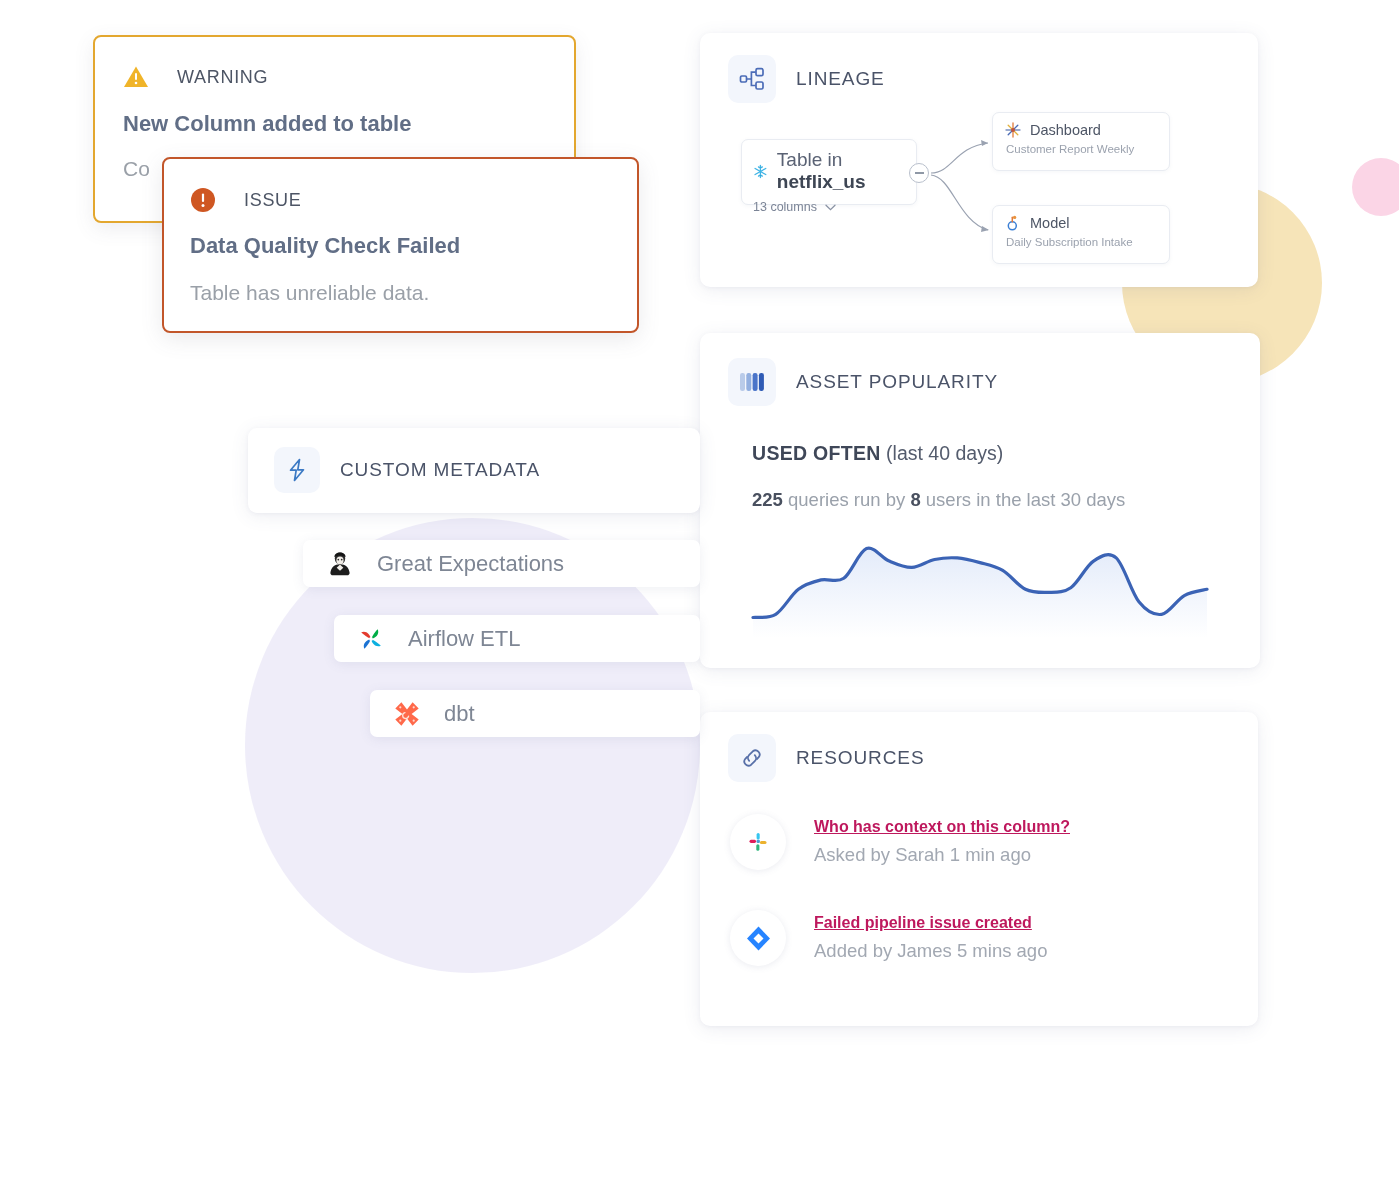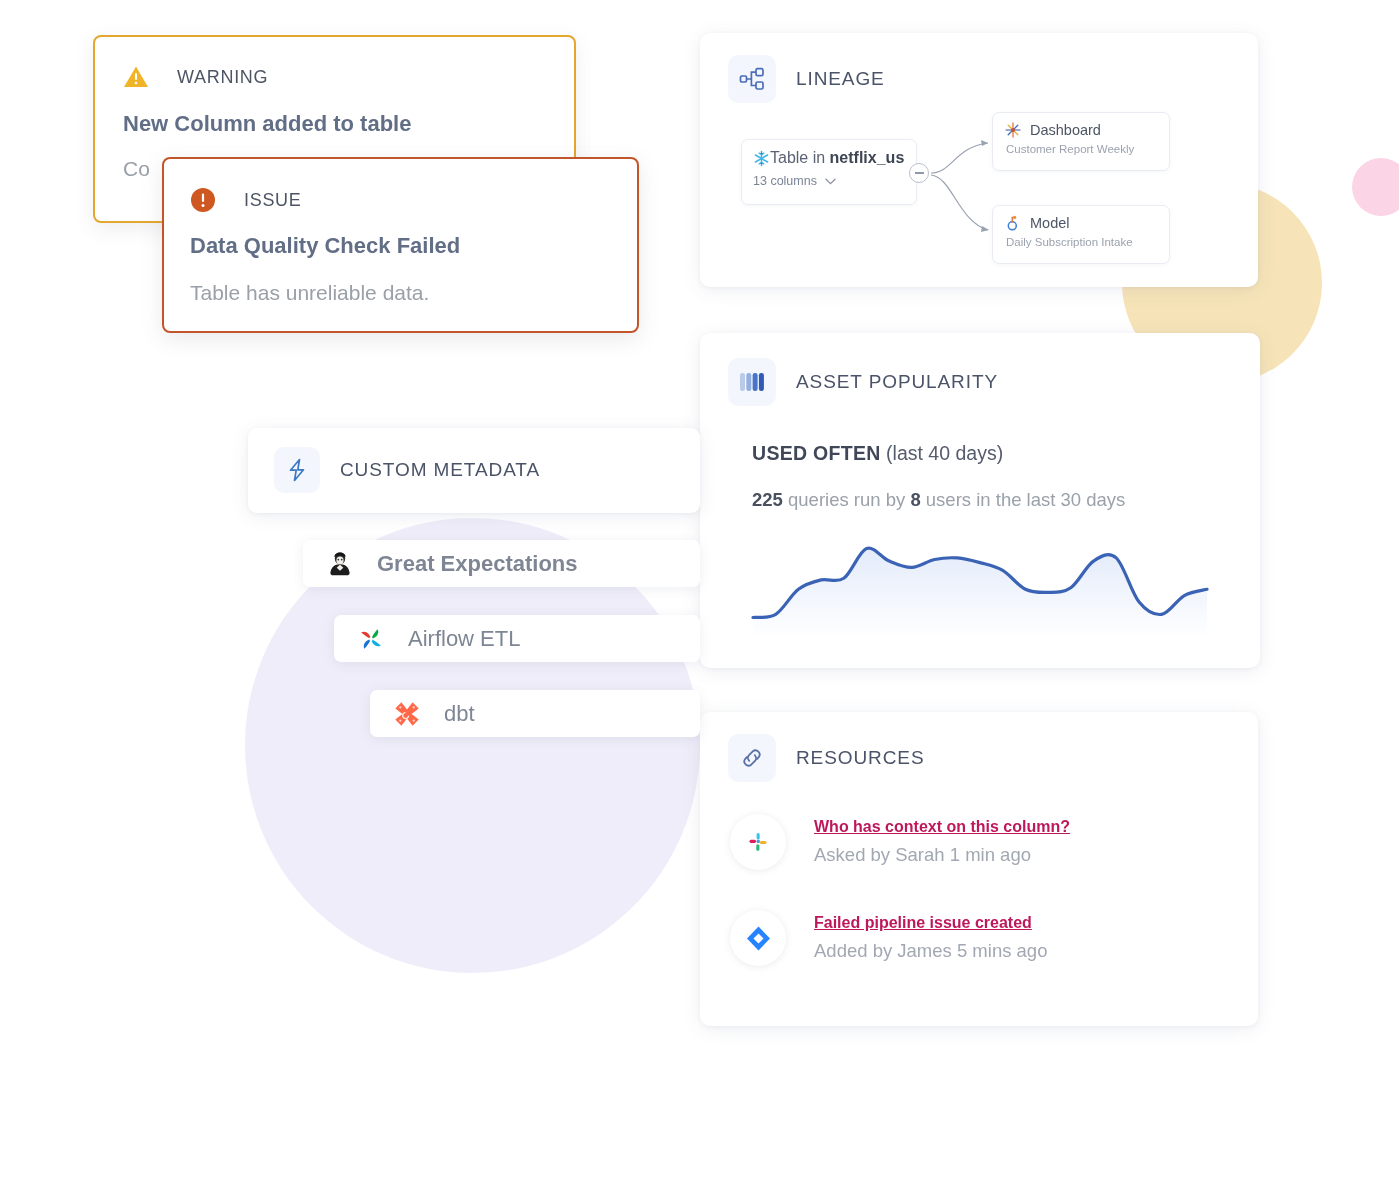--- a/index.html
+++ b/index.html
@@ -65,21 +65,21 @@
   #lineage-card { left: 700px; top: 33px; width: 558px; height: 254px; }
   #lineage-card .card-head { padding: 22px 0 0 28px; }
   .lineage-body { position: relative; margin-top: 14px; height: 150px; }
 
   .ln-node {
     position: absolute; background: #fff; border: 1px solid #e9ecf2;
     border-radius: 7px; box-shadow: 0 1px 4px rgba(90,100,130,.06);
   }
   #ln-table { left: 41px; top: 22px; width: 176px; height: 66px; }
   .ln-table-row1 { display: flex; align-items: center; padding: 9px 0 0 11px; }
-  .ln-table-name { margin-left: 0; font-size: 16px; color: #5a6274; }
+  .ln-table-name { margin-left: 9px; font-size: 19px; color: #5a6274; }
   .ln-table-name b { font-weight: 600; color: #3e4654; }
   .ln-table-row2 {
     display: flex; align-items: center; padding: 7px 0 0 11px;
     font-size: 12.5px; color: #7b8496;
   }
   .chev { margin-left: 8px; }
 
   #ln-dash  { left: 292px; top: -5px;  width: 178px; height: 59px; }
   #ln-model { left: 292px; top: 88px;  width: 178px; height: 59px; }
   .ln-n-row { display: flex; align-items: center; padding: 9px 0 0 12px; }
@@ -125,21 +125,21 @@
   
   #metadata-card { left: 248px; top: 428px; width: 452px; height: 85px; border-radius: 9px; }
   #metadata-card .card-head { padding: 19px 0 0 26px; }
   #metadata-card .head-icon { width: 46px; height: 46px; }
 
   .meta-item {
     position: absolute; background: #fff; height: 47px; border-radius: 7px;
     display: flex; align-items: center; padding-left: 22px;
     box-shadow: 0 2px 12px rgba(90,100,140,.10);
   }
-  #meta-item-0 { left: 303px; top: 540px; width: 397px; font-weight: bold; }
+  #meta-item-0 { left: 303px; top: 540px; width: 397px; }
   #meta-item-1 { left: 334px; top: 615px; width: 366px; }
   #meta-item-2 { left: 370px; top: 690px; width: 330px; }
   .meta-label { margin-left: 22px; font-size: 22px; color: #7e8694; }
   .meta-ico { width: 30px; height: 30px; flex: 0 0 auto; }
 </style>
 </head>
 <body>
 
 <div id="stage">
 

